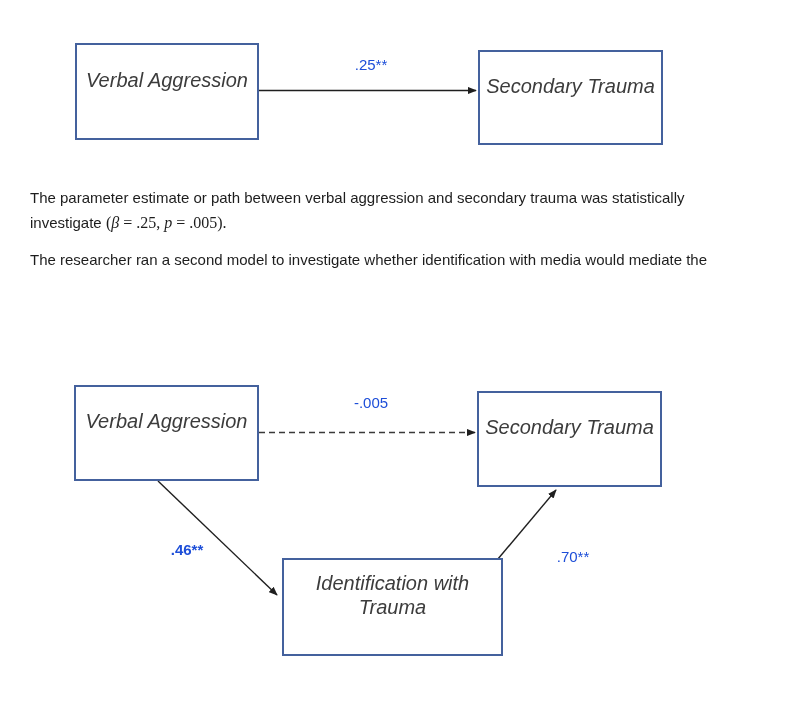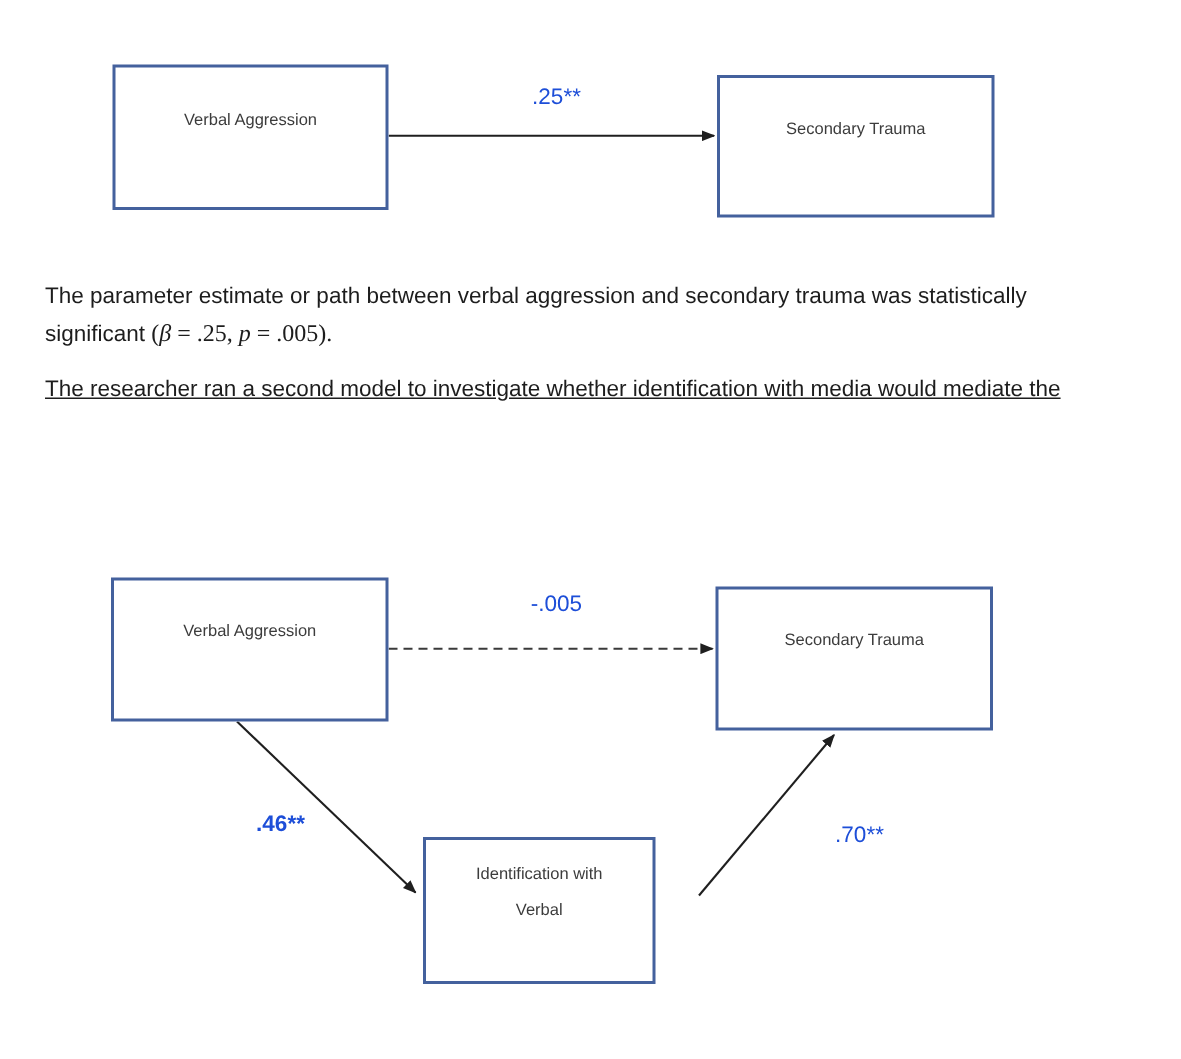--- a/index.html
+++ b/index.html
@@ -23,21 +23,21 @@
   .arrow-head{fill:var(--arrow);}
   .node-box{
     position:absolute;
     box-sizing:border-box;
     border:2px solid var(--box-border);
     background:#ffffff;
     display:flex;align-items:center;justify-content:center;
     text-align:center;
     padding-bottom:24px;
     color:var(--box-text);
-    font-size:11px;line-height:24px;
+    font-size:20px;line-height:24px;font-style:italic;
   }
   .path-label{
     position:absolute;
     transform:translateX(-50%);
     color:#1d4ed8;
     font-size:15px;line-height:18px;
     white-space:nowrap;
   }
   .para{
     position:absolute;
@@ -82,39 +82,39 @@
   </div>
 
   <div class="node-box" style="left:478px;top:50px;width:185px;height:95px;">
     <span>Secondary Trauma</span>
   </div>
 
   <div class="path-label" style="left:371px;top:56px;">.25**</div>
 
   <p class="para" style="top:170px;">
     <span>The parameter estimate or path between verbal aggression and secondary trauma was statistically</span><br>
-    <span>significant </span><span class="stat-serif">(</span><span class="stat-italic">β</span><span class="stat-serif"> = .25, </span><span class="stat-italic">p</span><span class="stat-serif"> = .005).</span>
+    <span>investigate </span><span class="stat-serif">(</span><span class="stat-italic">β</span><span class="stat-serif"> = .25, </span><span class="stat-italic">p</span><span class="stat-serif"> = .005).</span>
   </p>
 
-  <p class="para" style="top:232px;text-decoration:underline;">
+  <p class="para" style="top:232px;">
     <span>The researcher ran a second model to investigate whether identification with media would mediate the</span><br>
   </p>
 
   <div class="node-box" style="left:74px;top:385px;width:185px;height:96px;">
     <span>Verbal Aggression</span>
   </div>
 
   <div class="node-box" style="left:477px;top:391px;width:185px;height:96px;">
     <span>Secondary Trauma</span>
   </div>
 
-  <div class="node-box" style="left:282px;top:558px;width:155px;height:98px;">
+  <div class="node-box" style="left:282px;top:558px;width:221px;height:98px;">
     <span>
       <span>Identification with</span><br>
-      <span>Verbal</span>
+      <span>Trauma</span>
     </span>
   </div>
 
   <div class="path-label" style="left:371px;top:394px;">-.005</div>
 
   <div class="path-label" style="left:187px;top:541px;font-weight:bold;">.46**</div>
 
   <div class="path-label" style="left:560px;top:548px;margin-left:13px;">.70**</div>
 
 </div>

